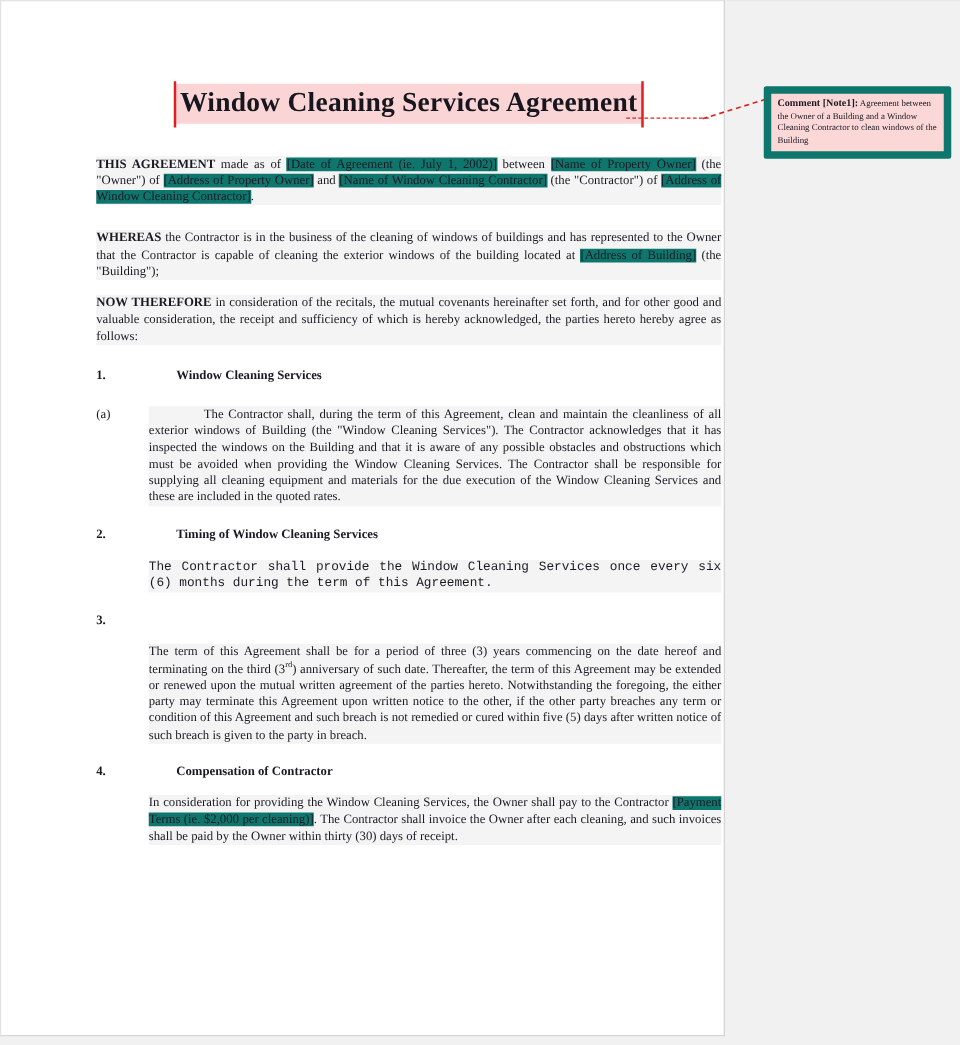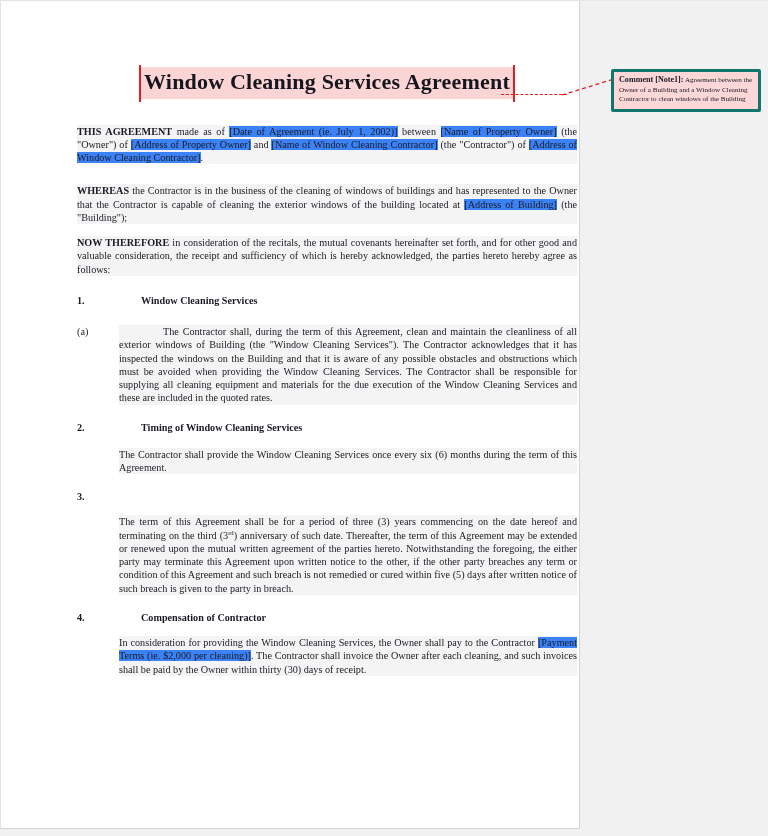--- a/index.html
+++ b/index.html
@@ -91,21 +91,21 @@
   .doc-title::after  { right: -1px; }
 
   
   p.para {
     margin: 0 0 12px 0;
   }
   .b { font-weight: bold; }
 
   
   .field {
-    background: #3b82f6;
+    background: #0f766e;
   }
   
   .tint {
     background: #f4f4f4;
     box-decoration-break: clone;
     -webkit-box-decoration-break: clone;
   }
 
   
   .clause {
@@ -148,21 +148,21 @@
   sup { font-size: .66em; vertical-align: super; line-height: 0; }
 
   
   #comment-balloon {
     position: absolute;
     left: 611px;
     top: 69px;
     width: 150px;
     box-sizing: border-box;
     background: #fbd7d7;
-    border: 3px solid #0f766e;
+    border: 6px solid #0f766e;
     border-radius: 2px;
     padding: 3px 4px 4px 5px;
     font-size: 7.1px;
     line-height: 1.33;
     color: #1a1a24;
   }
   #comment-balloon .c-label {
     font-weight: bold;
     font-size: 8.1px;
   }
@@ -210,21 +210,21 @@
       </div>
       <div class="sub-item" style="margin-top:18px;">
         <span class="sub-label">(a)</span>
         <div class="sub-text tint">The Contractor shall, during the term of this Agreement, clean and maintain the cleanliness of all exterior windows of Building (the "Window Cleaning Services"). The Contractor acknowledges that it has inspected the windows on the Building and that it is aware of any possible obstacles and obstructions which must be avoided when providing the Window Cleaning Services. The Contractor shall be responsible for supplying all cleaning equipment and materials for the due execution of the Window Cleaning Services and these are included in the quoted rates.</div>
       </div>
 
       <div class="clause" style="margin-top:16px;">
         <span class="clause-num">2.</span>
         <div class="clause-head">Timing of Window Cleaning Services</div>
       </div>
-      <div class="clause-body tint" style="margin-top:14px;">The Contractor shall provide the Window Cleaning Services once every six (6) months during the term of this Agreement.</div>
+      <div class="clause-body tint" style="margin-top:14px;font-family:Liberation Mono, monospace;">The Contractor shall provide the Window Cleaning Services once every six (6) months during the term of this Agreement.</div>
 
       <div class="clause" style="margin-top:16px;">
         <span class="clause-num">3.</span>
       </div>
       <div class="clause-body tint" style="margin-top:11px;"><span>The term of this Agreement shall be for a period of three (3) years commencing on the date hereof and terminating on the third (3</span><sup>rd</sup><span>) anniversary of such date. Thereafter, the term of this Agreement may be extended or renewed upon the mutual written agreement of the parties hereto. Notwithstanding the foregoing, the either party may terminate this Agreement upon written notice to the other, if the other party breaches any term or condition of this Agreement and such breach is not remedied or cured within five (5) days after written notice of such breach is given to the party in breach.</span></div>
 
       <div class="clause" style="margin-top:16px;">
         <span class="clause-num">4.</span>
         <div class="clause-head">Compensation of Contractor</div>
       </div>

